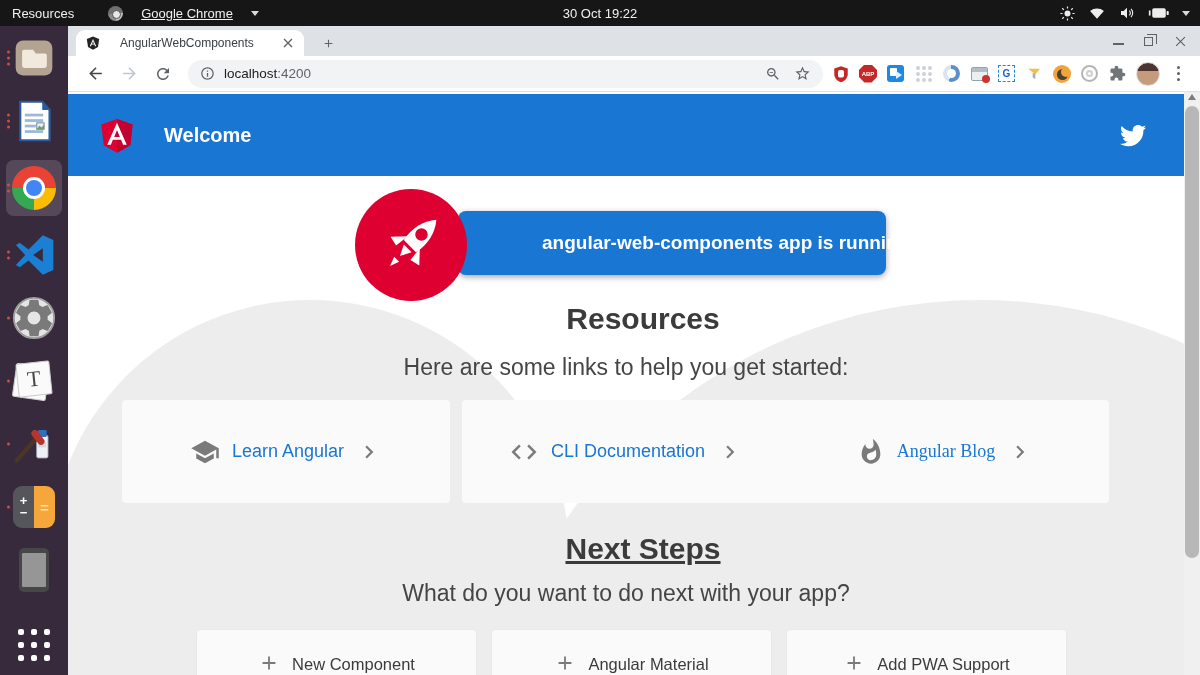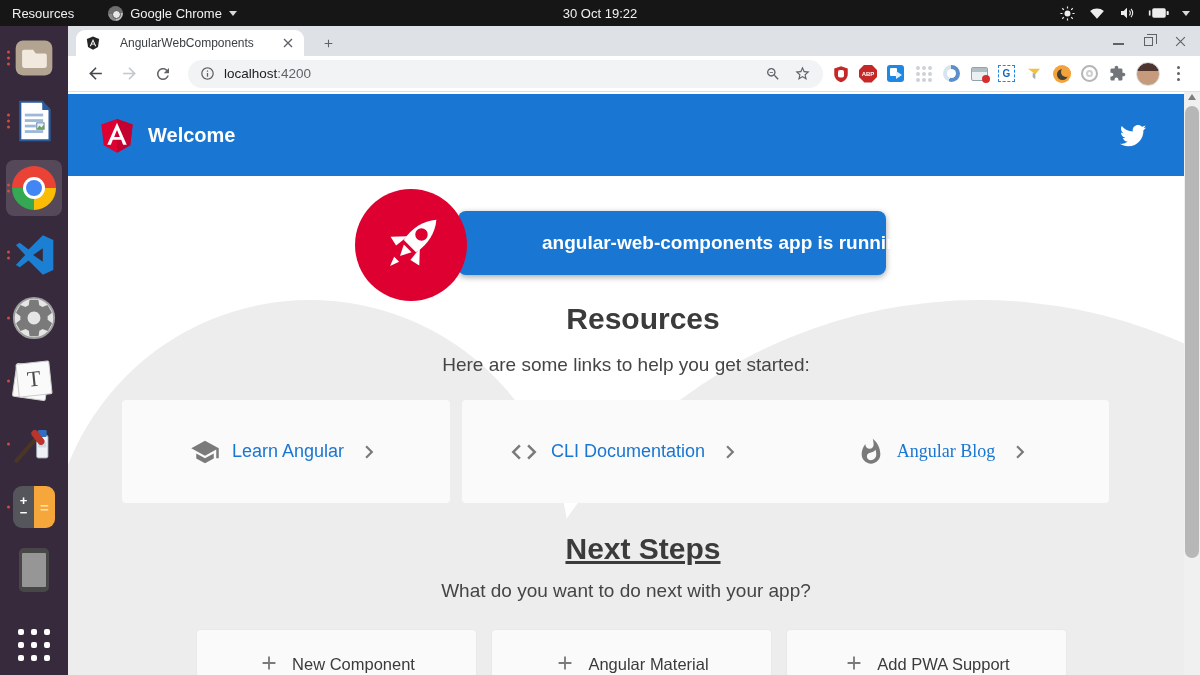--- a/index.html
+++ b/index.html
@@ -2,21 +2,21 @@
 <html><head>
 <meta charset="utf-8">
 <style>
   * { margin:0; padding:0; box-sizing:border-box; }
   html,body { width:1200px; height:675px; overflow:hidden; font-family:"Liberation Sans", sans-serif; }
   .screen { position:relative; width:1200px; height:675px; background:#1b1b1b; }
 
   
   .topbar { position:absolute; left:0; top:0; width:1200px; height:26px; background:#161616; color:#f1f1f1; font-size:13px; display:flex; align-items:center; }
   .tb-activities { margin-left:12px; }
-  .tb-appmenu { margin-left:34px; display:flex; align-items:center; gap:7px; }
+  .tb-appmenu { margin-left:34px; display:flex; align-items:center; gap:18px;text-decoration:underline; }
   .chrome-mini { width:15px; height:15px; border-radius:50%; background:conic-gradient(from 90deg,#bdbdbd 0 90deg,#8a8a8a 90deg 180deg,#6f6f6f 180deg 360deg); position:relative; }
   .chrome-mini::after { content:''; position:absolute; left:4px; top:4px; width:7px; height:7px; border-radius:50%; background:#e8e8e8; border:1px solid #555; }
   .caret-down { width:0; height:0; border-left:4px solid transparent; border-right:4px solid transparent; border-top:5px solid #d9d9d9; }
   .tb-clock { position:absolute; left:0; right:0; text-align:center; }
   .tb-status { position:absolute; right:10px; top:0; height:26px; display:flex; align-items:center; gap:12px; }
 
   
   .dock { position:absolute; left:0; top:26px; width:68px; height:649px; background:#382a3d; display:flex; flex-direction:column; align-items:center; padding-top:8px; gap:15px; }
   .dock-item { position:relative; width:56px; height:48px; display:flex; align-items:center; justify-content:center; flex:0 0 auto; }
   .dock-item.active { background:rgba(255,255,255,.15); border-radius:8px; height:56px; }
@@ -77,35 +77,35 @@
   .menudots { display:flex; flex-direction:column; gap:2.5px; }
   .menudots i { width:3.5px; height:3.5px; border-radius:50%; background:#5f6368; }
 
   
   .pagearea { position:absolute; left:0; top:66px; width:100%; bottom:0; background:#fff; }
   .scrollbar { position:absolute; right:0; top:0; width:16px; bottom:0; background:#f0f0f0; }
   .scroll-up { position:absolute; top:2px; left:4px; width:0; height:0; border-left:4px solid transparent; border-right:4px solid transparent; border-bottom:6px solid #7d7d7d; }
   .scroll-thumb { position:absolute; top:14px; left:1px; width:14px; height:452px; background:#b7b7b7; border-radius:7px; }
 
   .appheader { position:absolute; left:0; top:2px; width:1116px; height:82px; background:#1976d2; display:flex; align-items:center; padding:0 34px 0 28px; }
-  .appheader .title { color:#fff; font-size:20px; font-weight:bold; margin-left:10px; }
+  .appheader .title { color:#fff; font-size:20px; font-weight:bold; margin-left:26px; }
   .tw { margin-left:auto; }
 
   .content { position:absolute; left:0; top:84px; width:1116px; bottom:0; background:#fff; overflow:hidden; }
   .cloud { position:absolute; border-radius:50%; background:#ededed; z-index:0; }
   .cloud.c1 { left:-18px; top:124px; width:520px; height:520px; }
   .cloud.c2 { left:412px; top:124px; width:1000px; height:1000px; }
   .cloud.band { left:0; top:378px; width:1116px; height:130px; border-radius:0; }
 
   .rocket-circle { position:absolute; left:287px; top:13px; width:112px; height:112px; border-radius:50%; background:#dd0031; z-index:2; display:flex; align-items:center; justify-content:center; }
   .banner { position:absolute; left:390px; top:35px; width:428px; height:64px; background:#1976d2; border-radius:8px; box-shadow:0 2px 6px rgba(0,0,0,.35); display:flex; align-items:center; padding-left:84px; z-index:1; }
   .banner span { color:#fff; font-size:19px; font-weight:bold; white-space:nowrap; }
 
   .h2 { position:absolute; left:0; width:1150px; text-align:center; font-size:30px; font-weight:bold; color:#3b3b3b; z-index:1; }
-  .sub { position:absolute; left:0; width:1116px; text-align:center; font-size:19px; color:#454545; z-index:1; }
+  .sub { position:absolute; left:0; width:1116px; text-align:center; font-size:23px; color:#454545; z-index:1; }
   .h2.res { top:126px; } .sub.res { top:178px; }
   .h2.nxt { top:356px;text-decoration:underline; } .sub.nxt { top:404px; }
 
   .card { position:absolute; top:224px; width:328px; height:103px; background:#fafafa; border-radius:4px; display:flex; align-items:center; justify-content:center; gap:12px; z-index:1; cursor:pointer; }
   .card .lbl { color:#1976d2; font-size:18px; }
   .card.c1 { left:54px; } .card.c2 { left:394px; } .card.c3 { left:713px;font-family:Liberation Serif, serif; }
 
   .action { position:absolute; top:453px; width:281px; height:70px; background:#fafafa; border:1px solid #e9e9e9; border-radius:4px; display:flex; align-items:flex-end; justify-content:center; padding-bottom:24px; gap:12px; z-index:1; cursor:pointer; }
   .action .lbl { color:#3b3b3b; font-size:16.5px; }
   .action.a1 { left:128px; } .action.a2 { left:423px; } .action.a3 { left:718px; }

